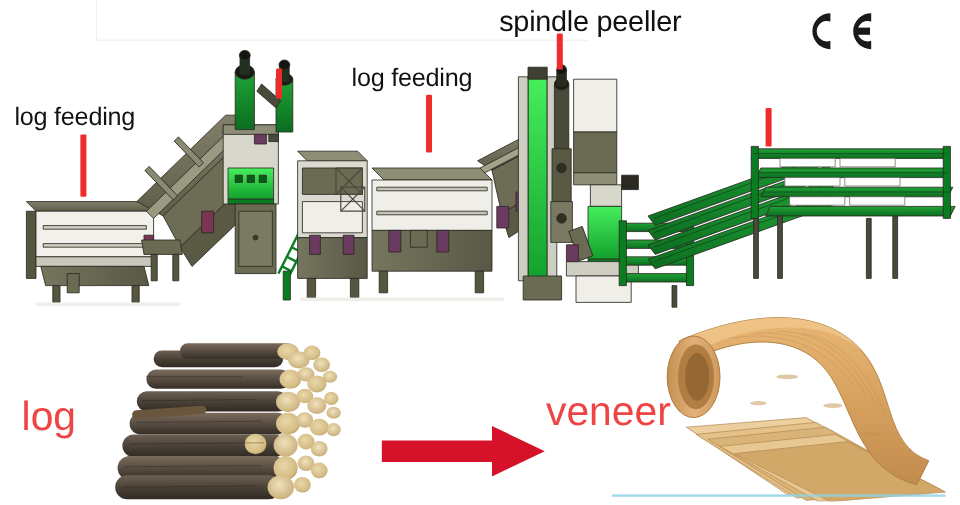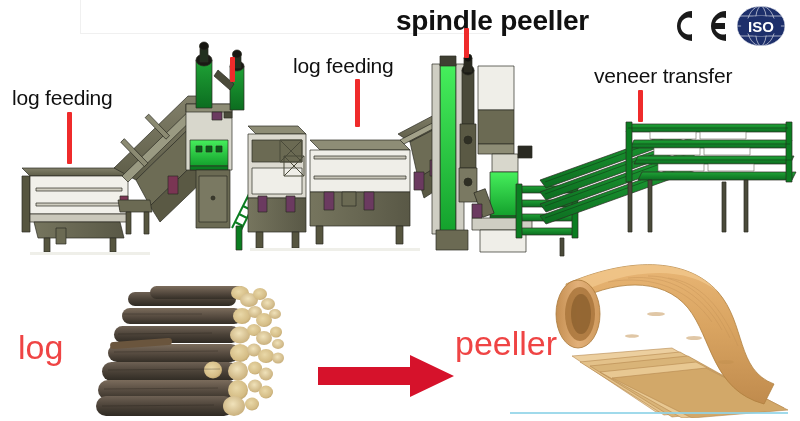--- a/index.html
+++ b/index.html
@@ -285,51 +285,33 @@
   </svg>
 
   <div class="label" style="left:12px;top:86px;font-size:21px;">log feeding</div>
   <div class="pointer" style="left:67px;top:112px;height:52px;"></div>
 
   <div class="pointer" style="left:230px;top:57px;height:25px;"></div>
 
   <div class="label" style="left:293px;top:54px;font-size:21px;">log feeding</div>
   <div class="pointer" style="left:355px;top:79px;height:48px;"></div>
 
-  <div class="label" style="left:396px;top:5px;font-size:28px;font-weight:bold;">spindle peeller</div>
+  <div class="label" style="left:416px;top:5px;font-size:24px;">spindle peeller</div>
   <div class="pointer" style="left:464px;top:28px;height:30px;"></div>
 
-  <div class="label" style="left:594px;top:64px;font-size:21px;">veneer transfer</div>
   <div class="pointer" style="left:638px;top:90px;height:32px;"></div>
 
   <div id="ce">
     <svg viewBox="0 0 62 36" width="62" height="36" aria-hidden="true">
       <path d="M24 3 A15 15 0 1 0 24 33 L24 26 A8.5 8.5 0 1 1 24 10 Z" fill="#1a1a1a"></path>
       <path d="M58 3 A15 15 0 1 0 58 33 L58 26 A8.5 8.5 0 1 1 58 10 Z" fill="#1a1a1a"></path>
       <rect x="44" y="15" width="13" height="6" fill="#1a1a1a"></rect>
     </svg>
   </div>
 
-  <div id="iso">
-    <svg viewBox="0 0 50 44" width="50" height="44" aria-hidden="true">
-      <ellipse cx="25" cy="22" rx="24" ry="20" fill="#1d2f6b"></ellipse>
-      <g stroke="#ffffff" stroke-width="0.8" fill="none" opacity="0.75">
-        <ellipse cx="25" cy="22" rx="24" ry="20"></ellipse>
-        <ellipse cx="25" cy="22" rx="14" ry="20"></ellipse>
-        <ellipse cx="25" cy="22" rx="6" ry="20"></ellipse>
-        <line x1="1" y1="22" x2="49" y2="22"></line>
-        <path d="M4 12 H46"></path>
-          <path d="M4 32 H46"></path>
-      </g>
-      <ellipse cx="25" cy="22" rx="20" ry="10" fill="#1d2f6b"></ellipse>
-      <g font-family="'Liberation Sans',sans-serif" font-size="15" font-weight="bold" fill="#ffffff" text-anchor="middle">
-        <text x="25" y="27.5">ISO</text>
-      </g>
-    </svg>
-  </div>
 
   <svg id="log-photo" viewBox="0 0 198 140">
     <defs>
       <linearGradient id="bark" x1="0" y1="0" x2="0" y2="1">
         <stop offset="0" stop-color="#6e6154"></stop>
           <stop offset="0.5" stop-color="#4b4238"></stop>
         <stop offset="1" stop-color="#2f2a23"></stop>
       </linearGradient>
       <linearGradient id="bark2" x1="0" y1="0" x2="0" y2="1">
         <stop offset="0" stop-color="#7b6c5c"></stop>
@@ -448,21 +430,21 @@
     </g>
     <g fill="#c3914f" opacity=".5">
       <ellipse cx="120" cy="62" rx="9" ry="2"></ellipse>
       <ellipse cx="158" cy="86" rx="8" ry="2"></ellipse>
       <ellipse cx="96" cy="84" rx="7" ry="1.8"></ellipse>
       <ellipse cx="190" cy="110" rx="8" ry="2"></ellipse>
     </g>
   </svg>
 
   <div class="bigword" id="word-log">log</div>
-  <div class="bigword" id="word-veneer">peeller</div>
+  <div class="bigword" id="word-veneer">veneer</div>
 
   <svg id="arrow" viewBox="0 0 136 42">
     <polygon points="0,12 92,12 92,0 136,21 92,42 92,30 0,30" fill="#d6122b"></polygon>
   </svg>
 
   <div id="blue-rule"></div>
 
 </div>
 
 </body></html>

